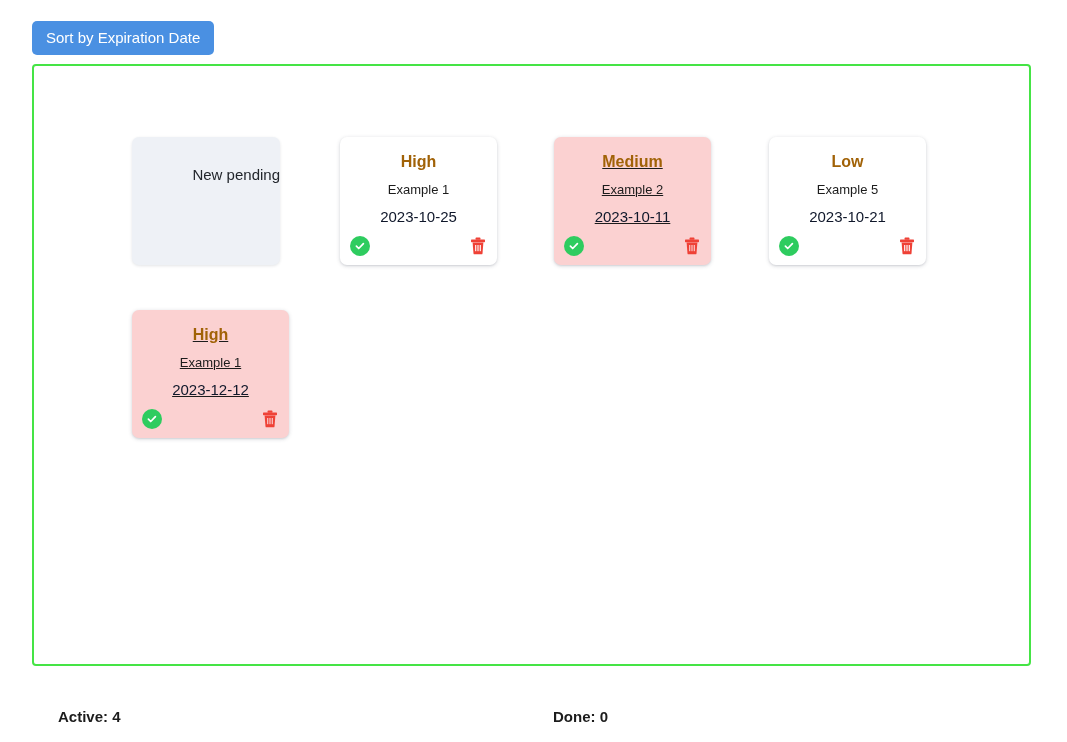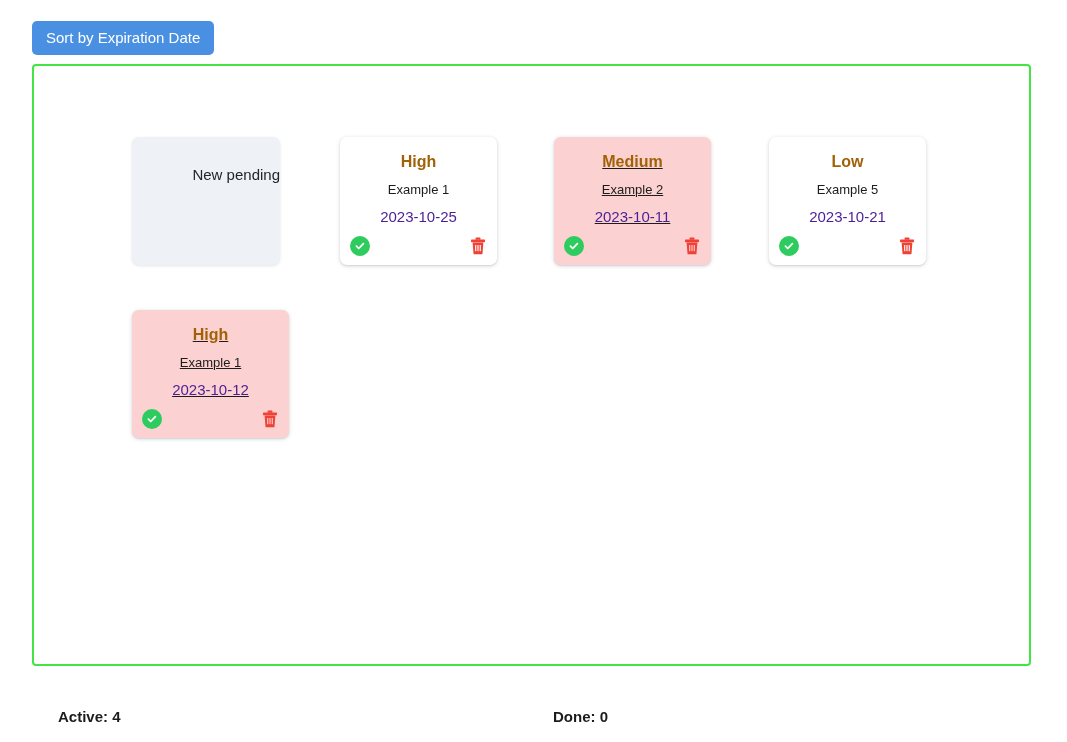--- a/index.html
+++ b/index.html
@@ -116,21 +116,21 @@
   .card-desc {
     margin-top: 10px;
     font-size: 13px;
     line-height: 17px;
     color: #1c1c1c;
   }
   .card-date {
     margin-top: 10px;
     font-size: 15px;
     line-height: 17px;
-    color: #4c1d95;
+    color: #0f172a;
   }
 
   .card-actions {
     position: absolute;
     left: 10px;
     right: 10px;
     bottom: 8px;
     height: 22px;
     display: flex;
     justify-content: space-between;
@@ -271,21 +271,21 @@
           </div>
         </div>
 
       </div>
 
       <div class="card-row">
 
         <div class="card task urgent">
           <div class="card-title">High</div>
           <div class="card-desc">Example 1</div>
-          <div class="card-date">2023-10-12</div>
+          <div class="card-date">2023-12-12</div>
           <div class="card-actions">
             <span class="done-icon">
               <svg width="12" height="12" viewBox="0 0 12 12" aria-hidden="true">
                 <path d="M2.4 6.2 L4.7 8.5 L9.4 3.6" fill="none" stroke="#ffffff" stroke-width="1.7" stroke-linecap="round" stroke-linejoin="round"></path>
               </svg>
             </span>
             <span class="delete-icon">
               <svg width="16" height="18" viewBox="0 0 16 18" aria-hidden="true">
                 <rect x="1" y="2.6" width="14" height="2.6" rx="0.6" fill="#ef4136"></rect>
                 <rect x="5.6" y="0.6" width="4.8" height="2.2" rx="0.6" fill="#ef4136"></rect>

